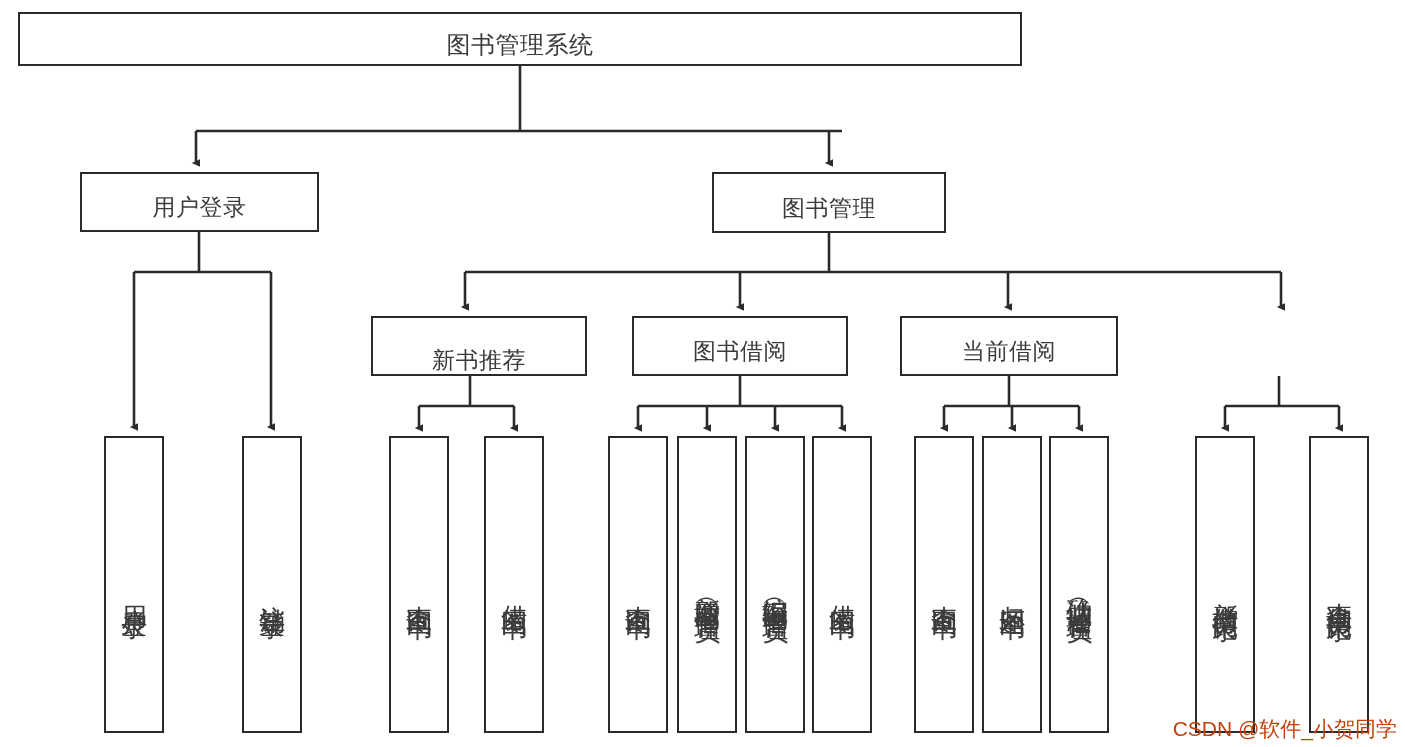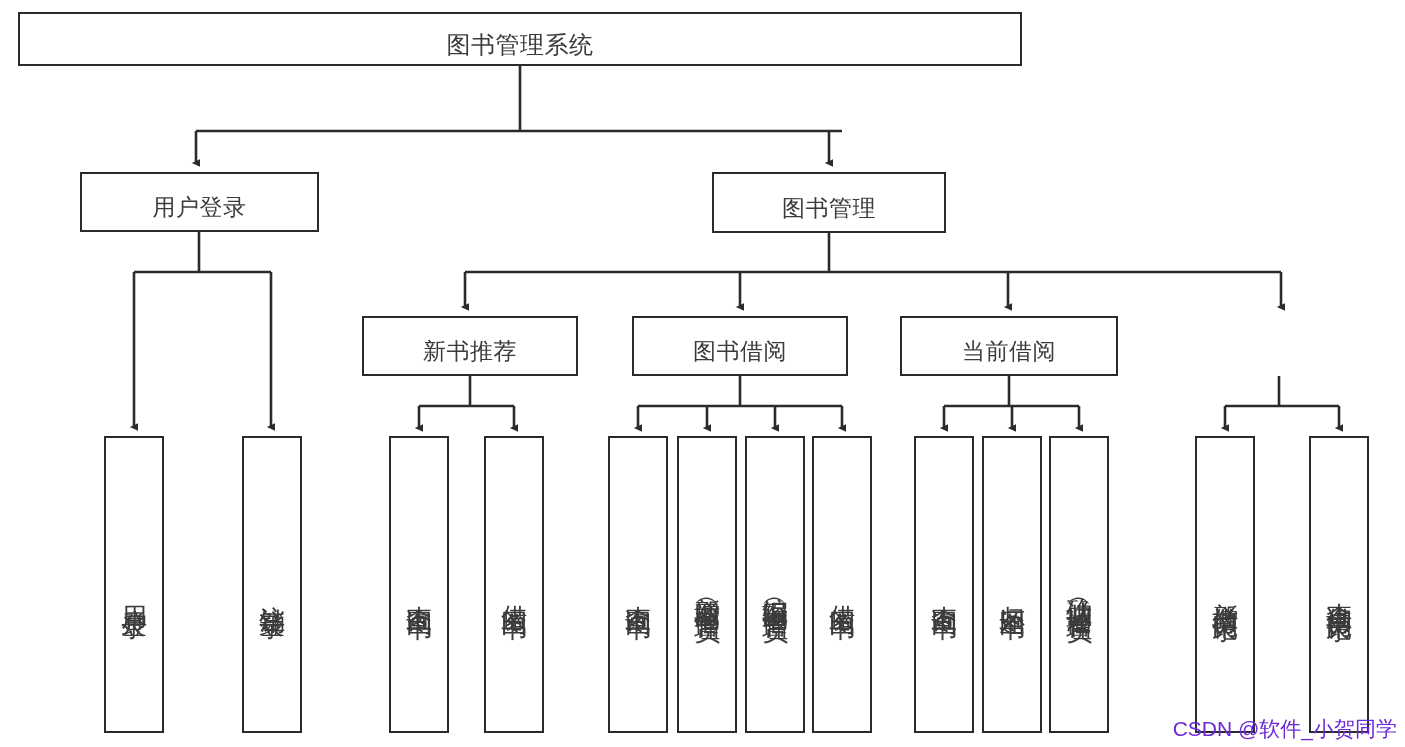--- a/index.html
+++ b/index.html
@@ -41,21 +41,21 @@
     font-size:26px;
     line-height:1.05;
     letter-spacing:3px;
     white-space:nowrap;
   }
   #watermark{
     position:absolute;
     right:8px;
     bottom:4px;
     font-size:21px;
-    color:#6d28d9;
+    color:#c2410c;
     z-index:5;
     white-space:nowrap;
     pointer-events:none;
   }
 </style>
 </head>
 <body>
 
 <div id="canvas">
 
@@ -113,21 +113,21 @@
     <span class="lbl">图书管理系统</span>
   </div>
 
   <div class="node h-node" style="left:80px;top:172px;width:239px;height:60px;">
     <span class="lbl">用户登录</span>
   </div>
   <div class="node h-node" style="left:712px;top:172px;width:234px;height:61px;">
     <span class="lbl">图书管理</span>
   </div>
 
-  <div class="node h-node" style="left:362px;top:316px;width:216px;height:60px;">
+  <div class="node h-node" style="left:371px;top:316px;width:216px;height:60px;align-items:flex-end;">
     <span class="lbl">新书推荐</span>
   </div>
   <div class="node h-node" style="left:900px;top:316px;width:218px;height:60px;">
     <span class="lbl">当前借阅</span>
   </div>
   <div class="node h-node" style="left:632px;top:316px;width:216px;height:60px;">
     <span class="lbl">图书借阅</span>
   </div>
 
   <div class="node v-node" style="left:104px;top:436px;width:60px;height:297px;">

